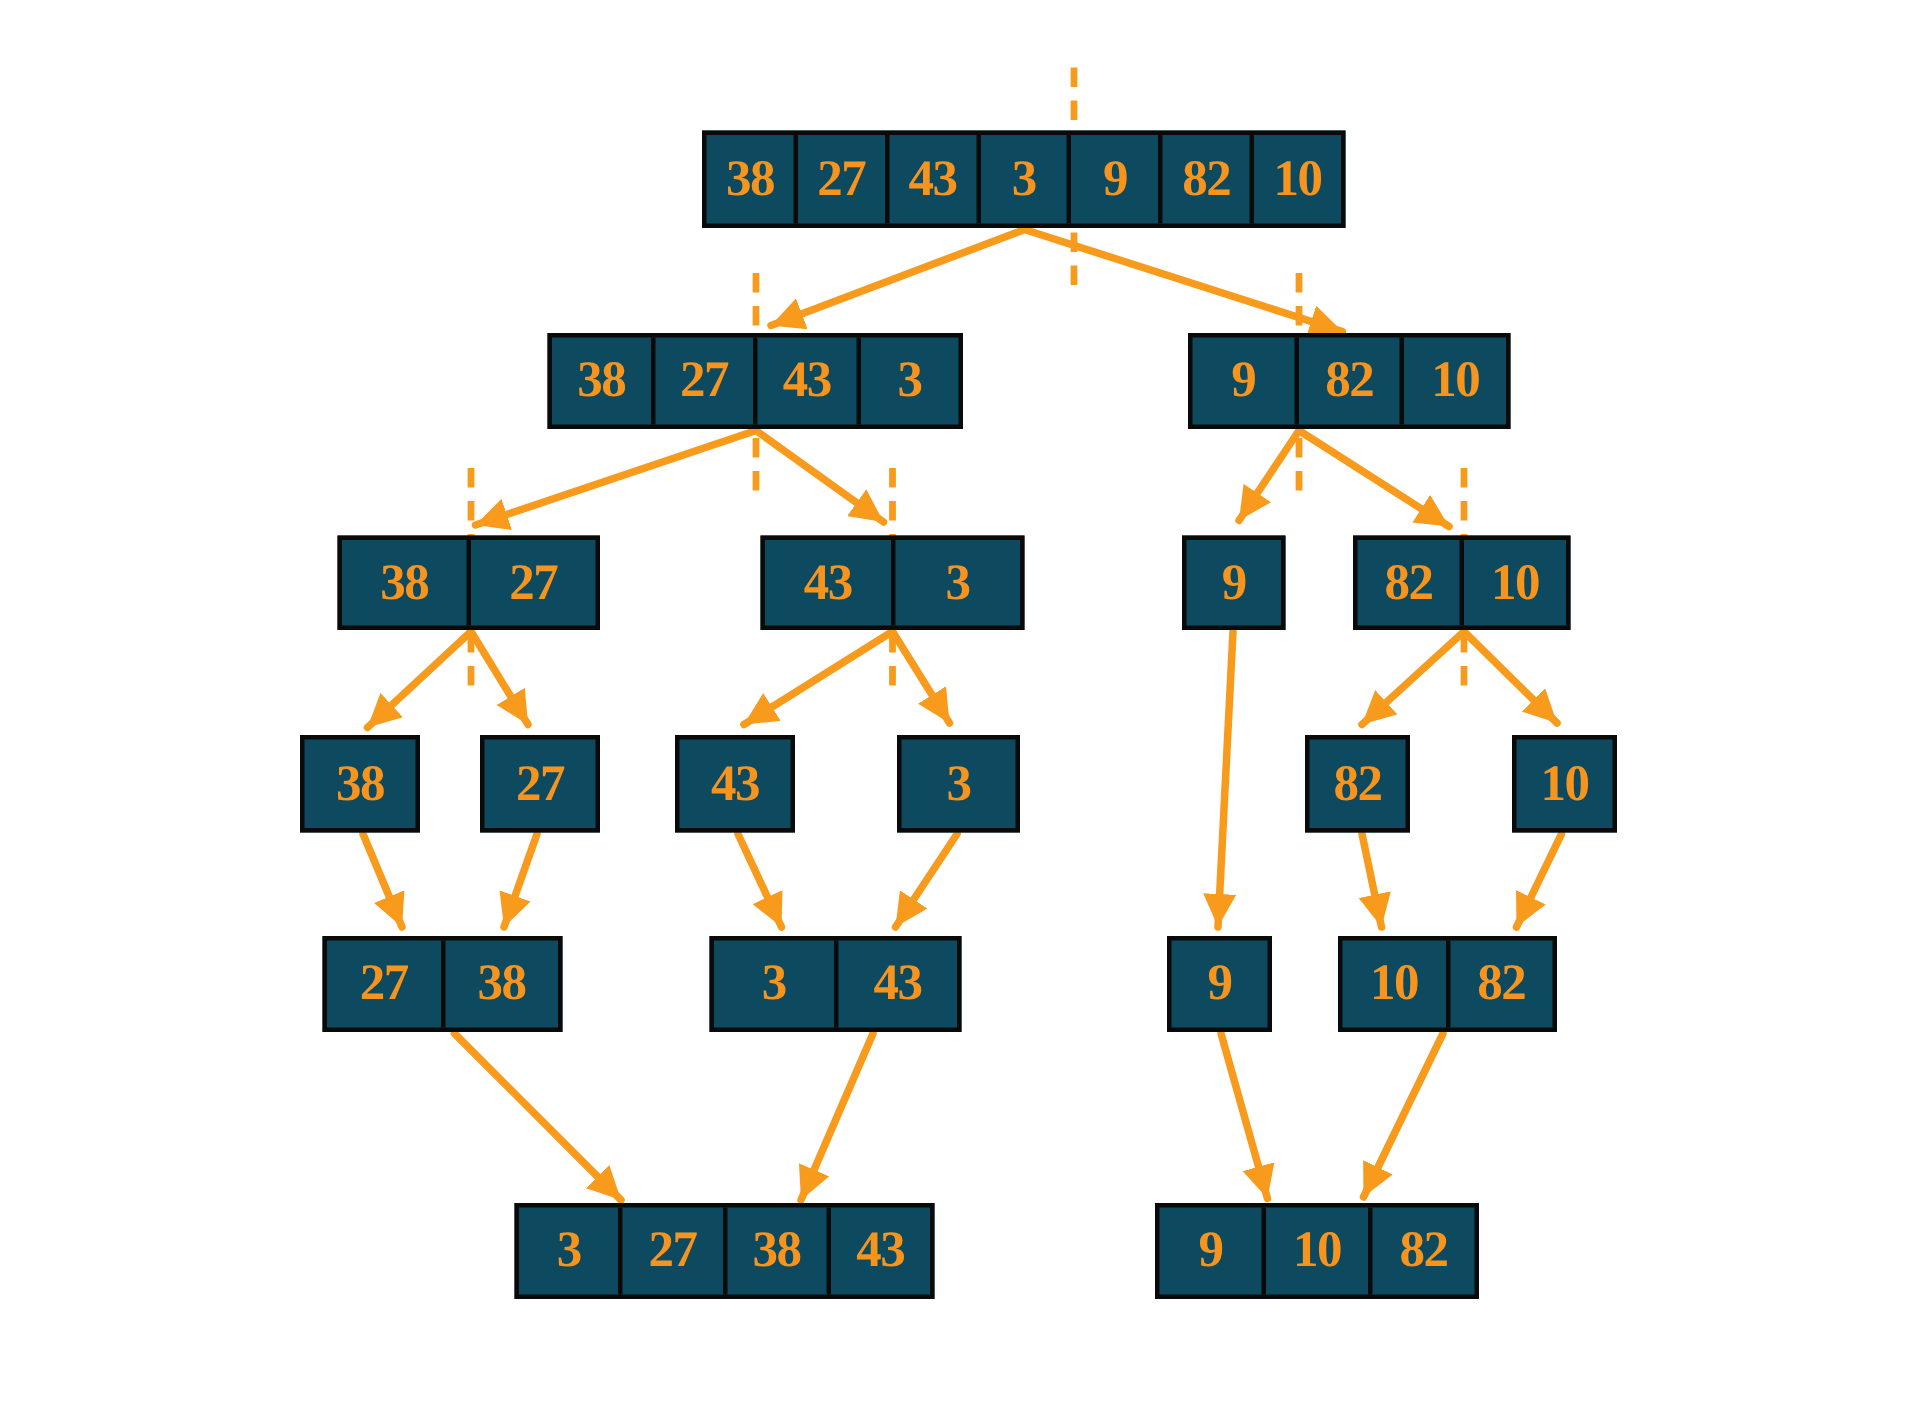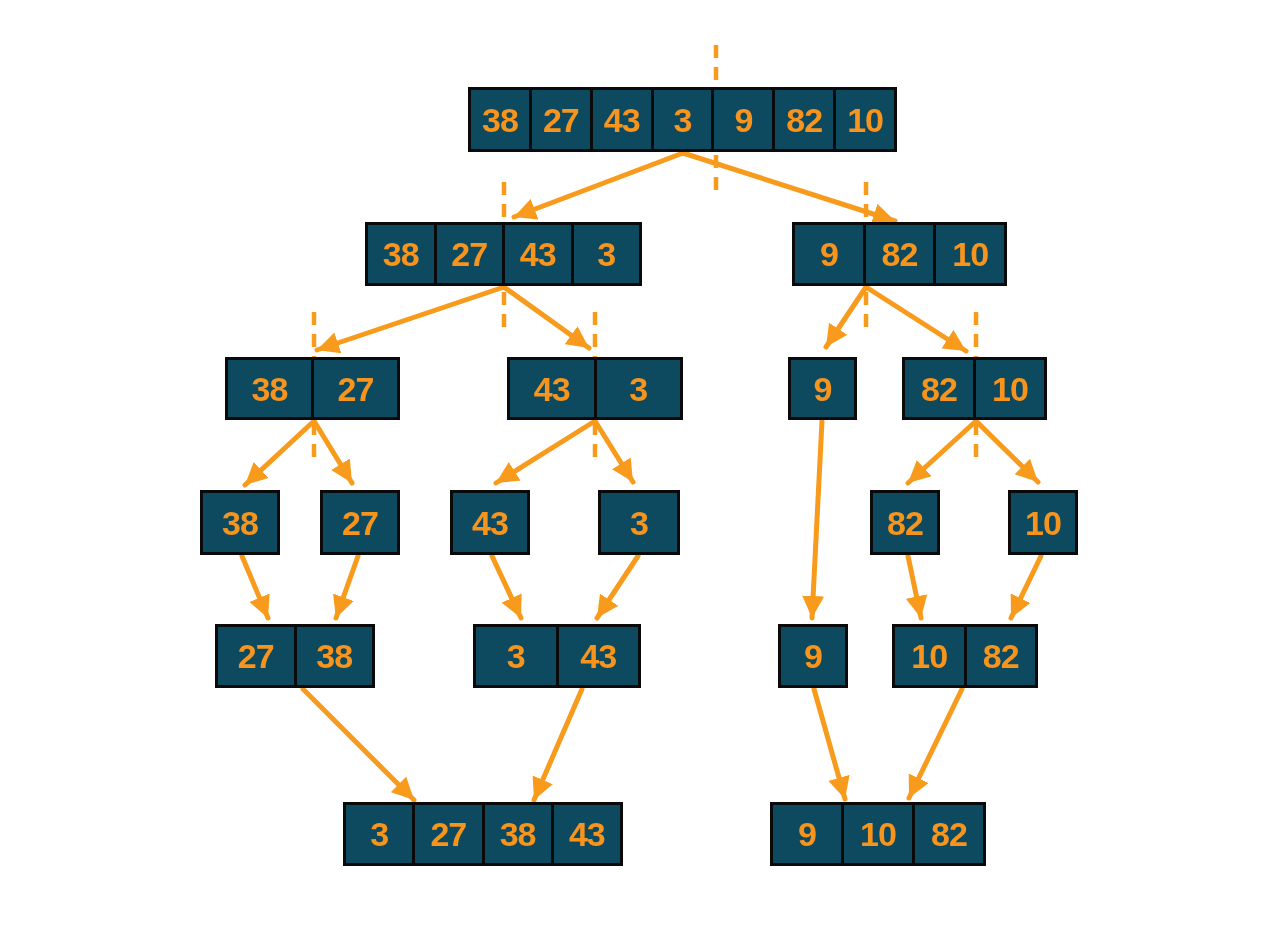--- a/index.html
+++ b/index.html
@@ -6,21 +6,21 @@
     margin: 0;
     padding: 0;
     background: #ffffff;
   }
   .stage {
     position: relative;
     width: 1244px;
     height: 940px;
     background: var(--bg, #ffffff);
     overflow: hidden;
-    font-family: Liberation Sans, sans-serif;
+    font-family: Liberation Serif, serif;
   }
   .connector-layer {
     position: absolute;
     left: 0;
     top: 0;
     width: 1280px;
     height: 940px;
     display: block;
   }
   .dash-line {

